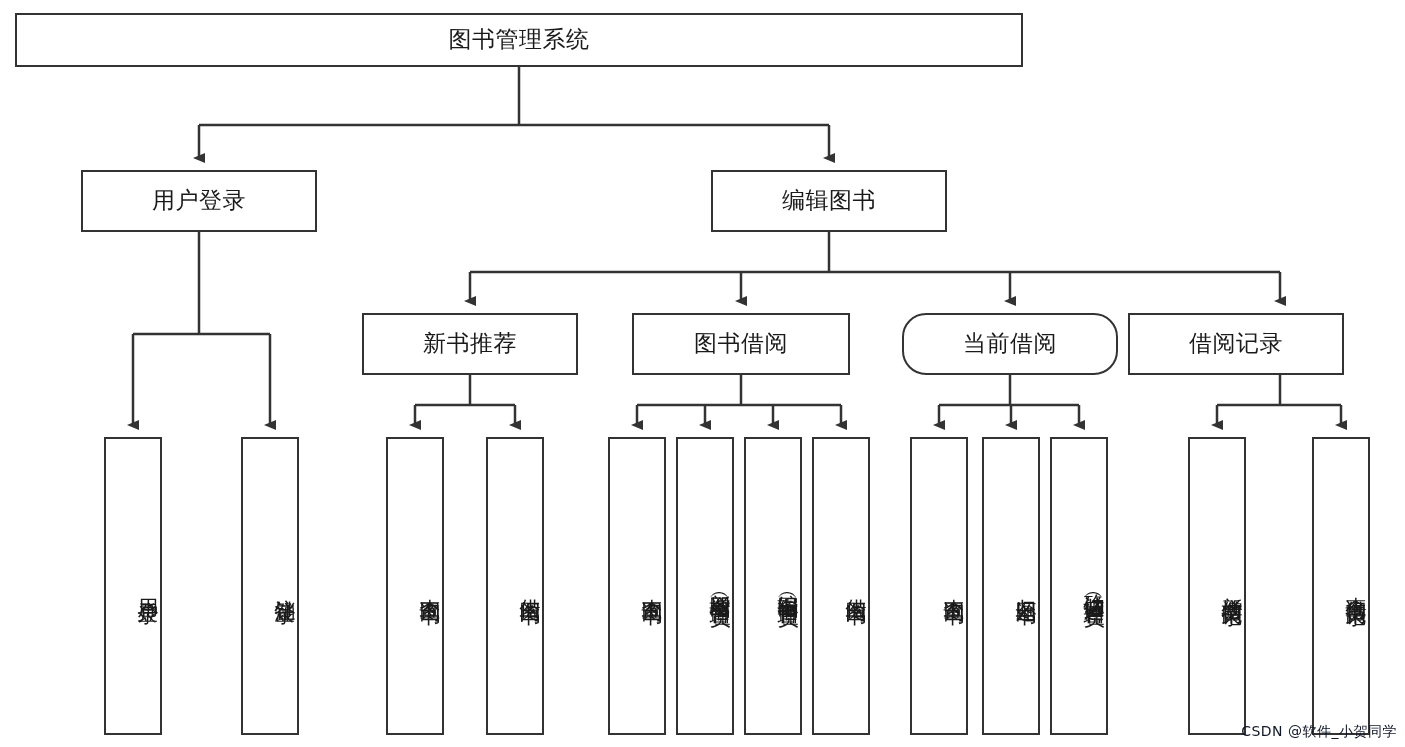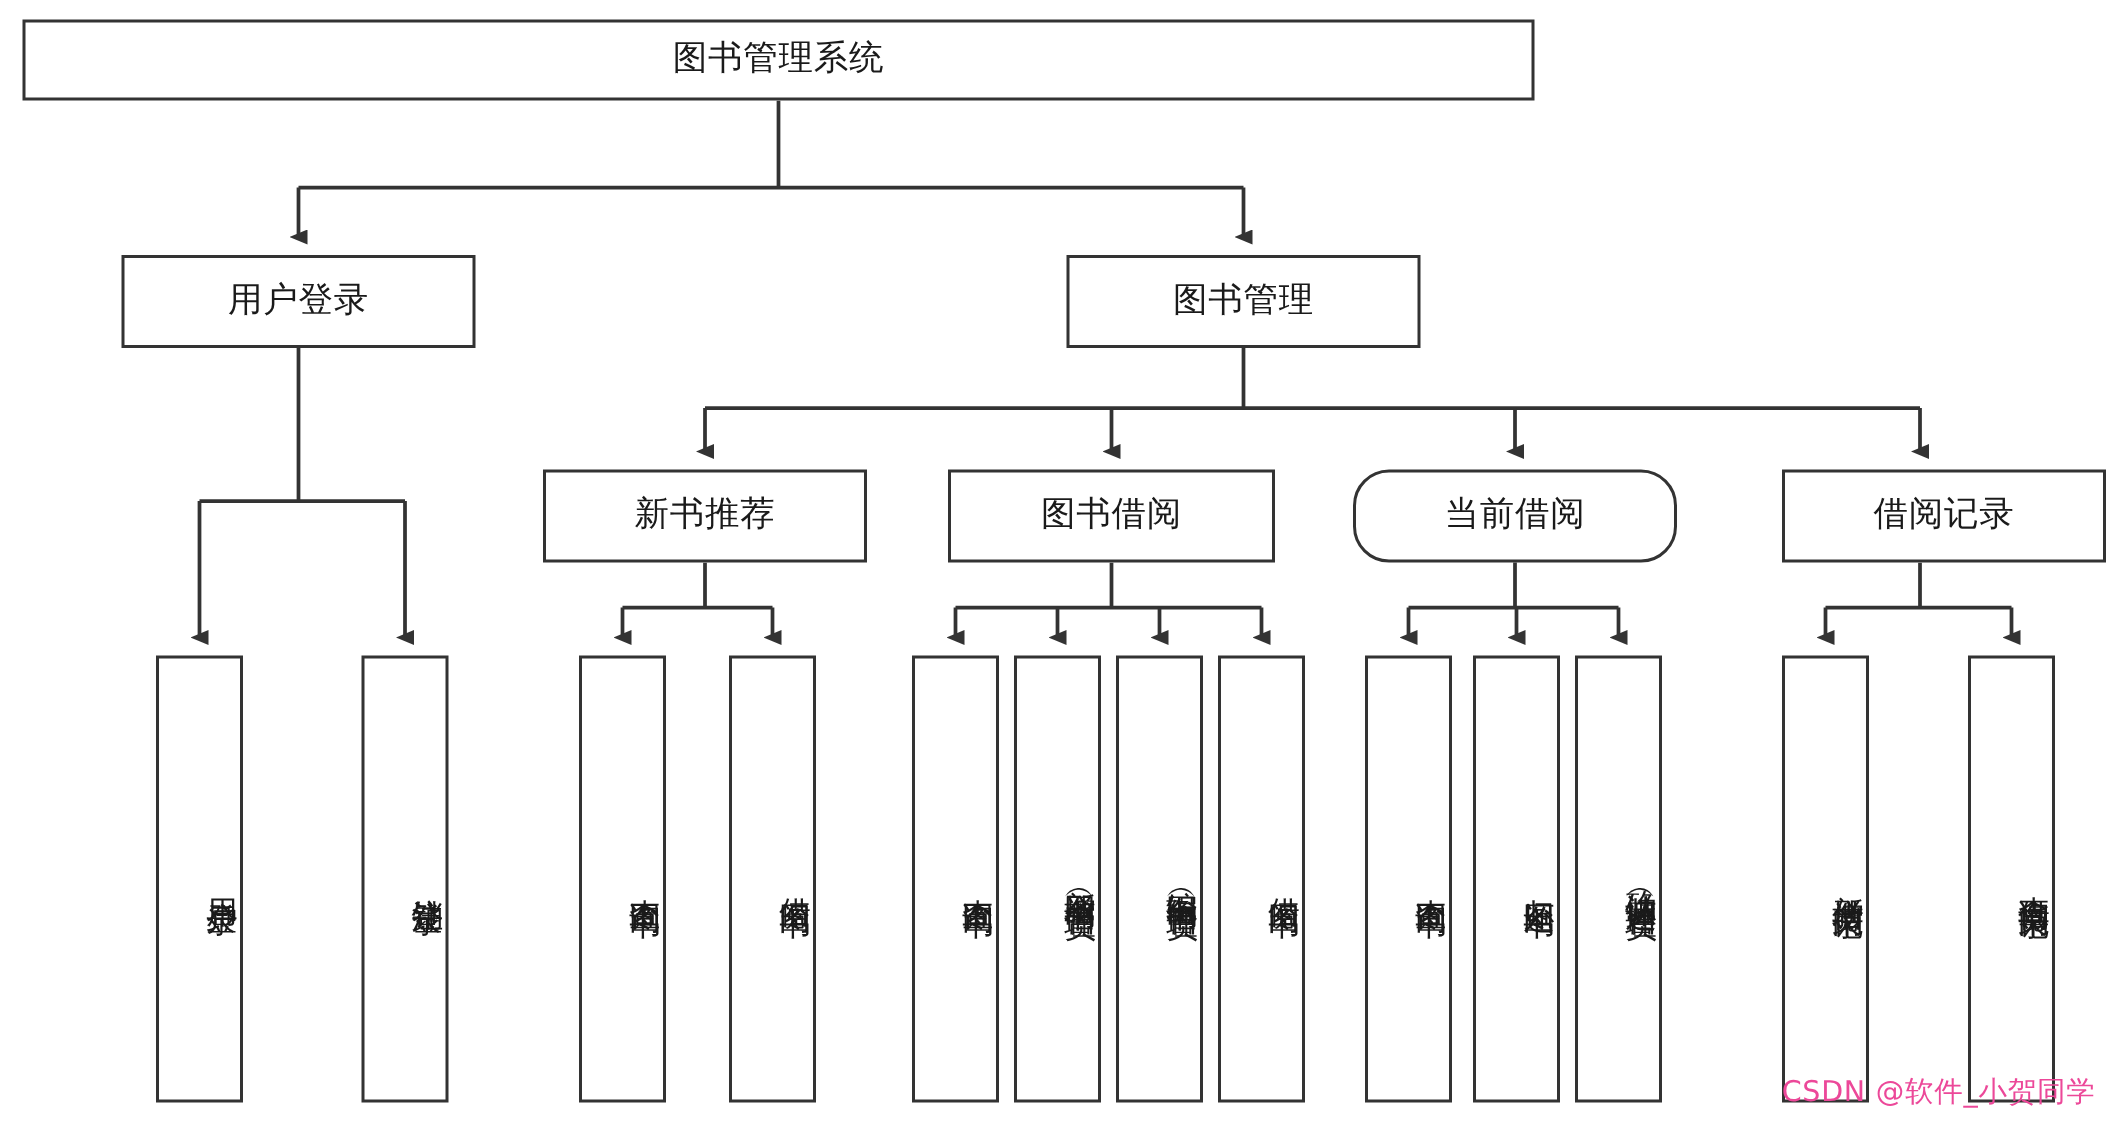--- a/index.html
+++ b/index.html
@@ -49,22 +49,22 @@
     align-items: flex-start;
     justify-content: center;
   }
   .node.vert span {
     display: block;
   }
   #watermark {
     position: absolute;
     right: 8px;
     bottom: 6px;
-    font-size: 19px;
-    color: #ec4899;
+    font-size: 14px;
+    color: #0f172a;
     letter-spacing: 0.5px;
     white-space: nowrap;
   }
 </style>
 </head>
 <body>
 
 <div id="canvas">
 
   <svg class="wires" viewBox="0 0 1405 747">
@@ -118,33 +118,33 @@
   </svg>
 
   <div class="node horiz" style="left:15px; top:13px; width:1008px; height:54px;">
     <span>图书管理系统</span>
   </div>
 
   <div class="node horiz" style="left:81px; top:170px; width:236px; height:62px;">
     <span>用户登录</span>
   </div>
   <div class="node horiz" style="left:711px; top:170px; width:236px; height:62px;">
-    <span>图书管理</span>
+    <span>编辑图书</span>
   </div>
 
   <div class="node horiz" style="left:632px; top:313px; width:218px; height:62px;">
     <span>图书借阅</span>
   </div>
   <div class="node horiz" style="left:362px; top:313px; width:216px; height:62px;">
     <span>新书推荐</span>
   </div>
   <div class="node horiz" style="left:902px; top:313px; width:216px; height:62px;border-radius:24px;">
     <span>当前借阅</span>
   </div>
-  <div class="node horiz" style="left:1188px; top:313px; width:216px; height:62px;">
+  <div class="node horiz" style="left:1128px; top:313px; width:216px; height:62px;">
     <span>借阅记录</span>
   </div>
 
   <div class="node vert" style="left:104px; top:437px; width:58px; height:298px;">
     <span>用户登录</span>
   </div>
   <div class="node vert" style="left:241px; top:437px; width:58px; height:298px;">
     <span>注销登录</span>
   </div>
   <div class="node vert" style="left:386px; top:437px; width:58px; height:298px;">

